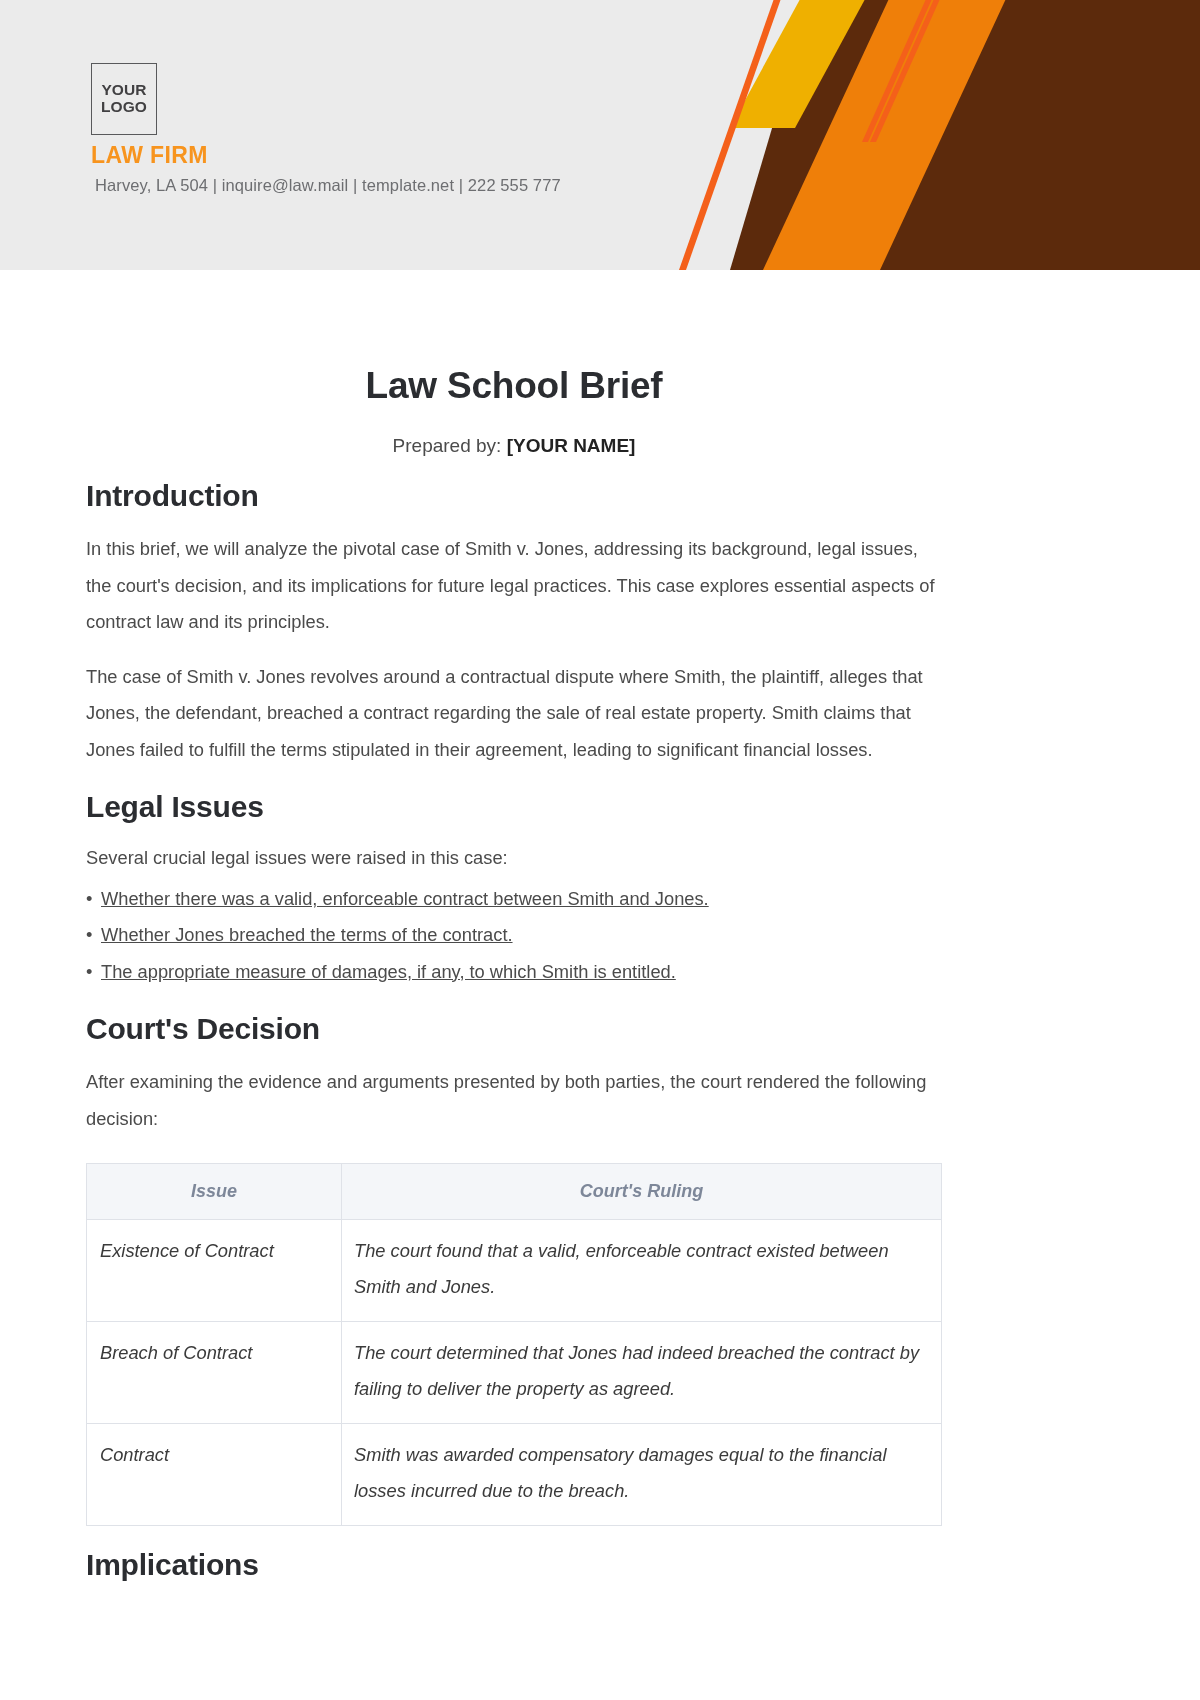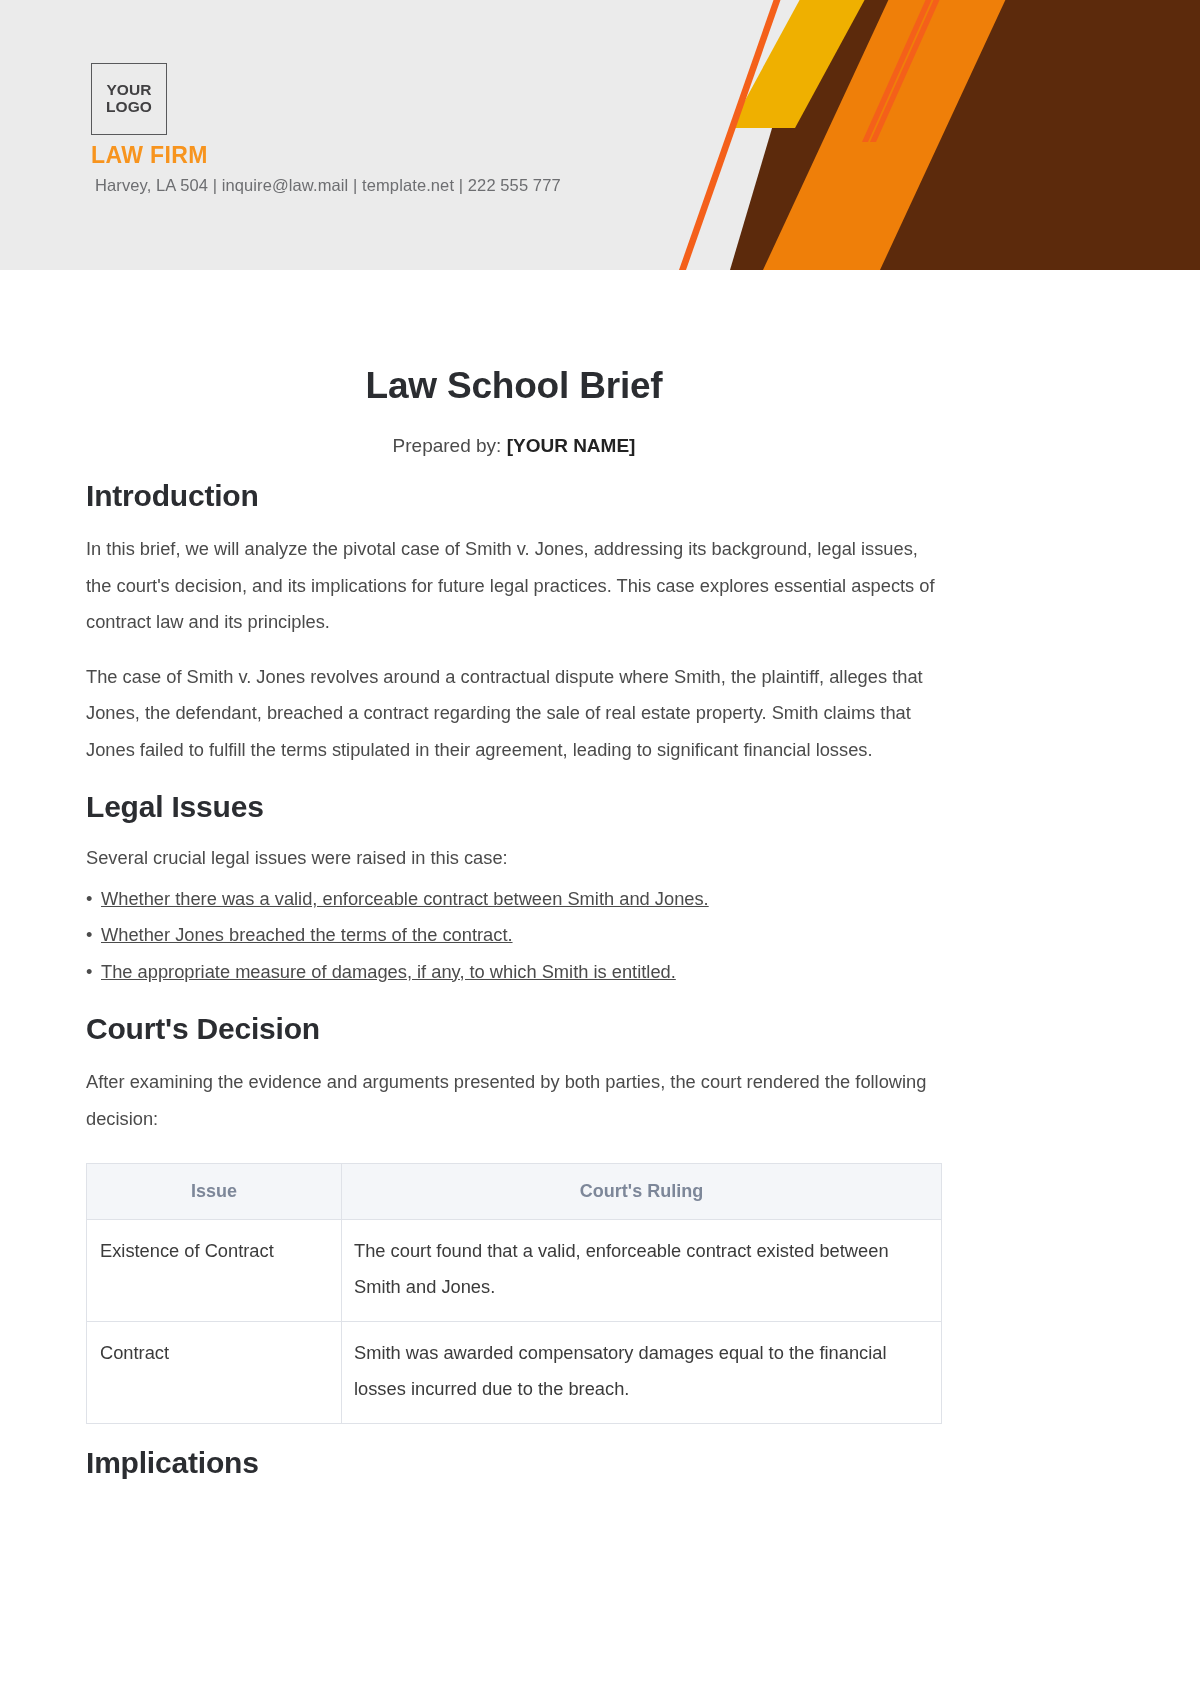--- a/index.html
+++ b/index.html
@@ -16,21 +16,21 @@
     position:relative;
     width:1200px;
     height:270px;
     background:#ebebeb;
     overflow:hidden;
   }
   .deco { position:absolute; top:0; left:0; width:1200px; height:270px; }
 
   .logo-wrap { position:absolute; left:91px; top:63px; }
   .logo-box {
-    width:76px; height:72px;
+    width:66px; height:72px;
     border:1.5px solid #58595b;
     display:flex; flex-direction:column;
     align-items:center; justify-content:center;
     line-height:1.08;
     background:transparent;
   }
   .logo-box span {
     font-size:15.5px;
     font-weight:700;
     color:#414042;
@@ -105,20 +105,21 @@
   
   table.ruling {
     width:100%;
     border-collapse:collapse;
     margin-top:26px;
     table-layout:fixed;
   }
   table.ruling th, table.ruling td {
     border:1px solid #dfe2e8;
     vertical-align:top;
+    font-style:italic;
   }
   table.ruling thead th {
     background:#f4f6f9;
     color:#7d8799;
     font-size:18px;
     font-weight:700;
     text-align:center;
     padding:17px 10px;
   }
   table.ruling col.c1 { width:255px; }
@@ -194,20 +195,24 @@
         <th>Issue</th>
         <th>Court's Ruling</th>
       </tr>
     </thead>
     <tbody>
       <tr>
         <td class="issue-cell">Existence of Contract</td>
         <td>The court found that a valid, enforceable contract existed between Smith and Jones.</td>
       </tr>
       <tr>
+        <td class="issue-cell">Breach of Contract</td>
+        <td>The court determined that Jones had indeed breached the contract by failing to deliver the property as agreed.</td>
+      </tr>
+      <tr>
         <td class="issue-cell">Contract</td>
         <td>Smith was awarded compensatory damages equal to the financial losses incurred due to the breach.</td>
       </tr>
     </tbody>
   </table>
 
   <h2 class="section">Implications</h2>
 
 </div>
 

